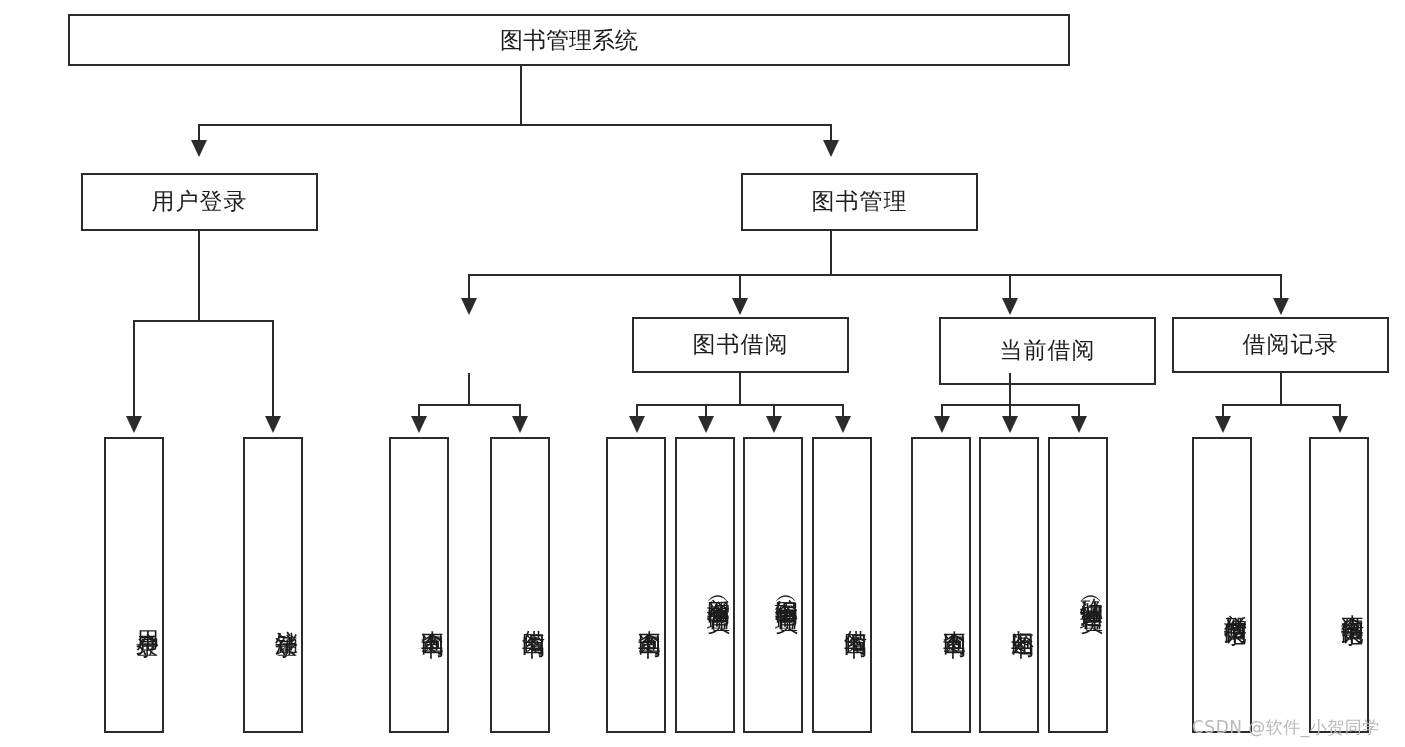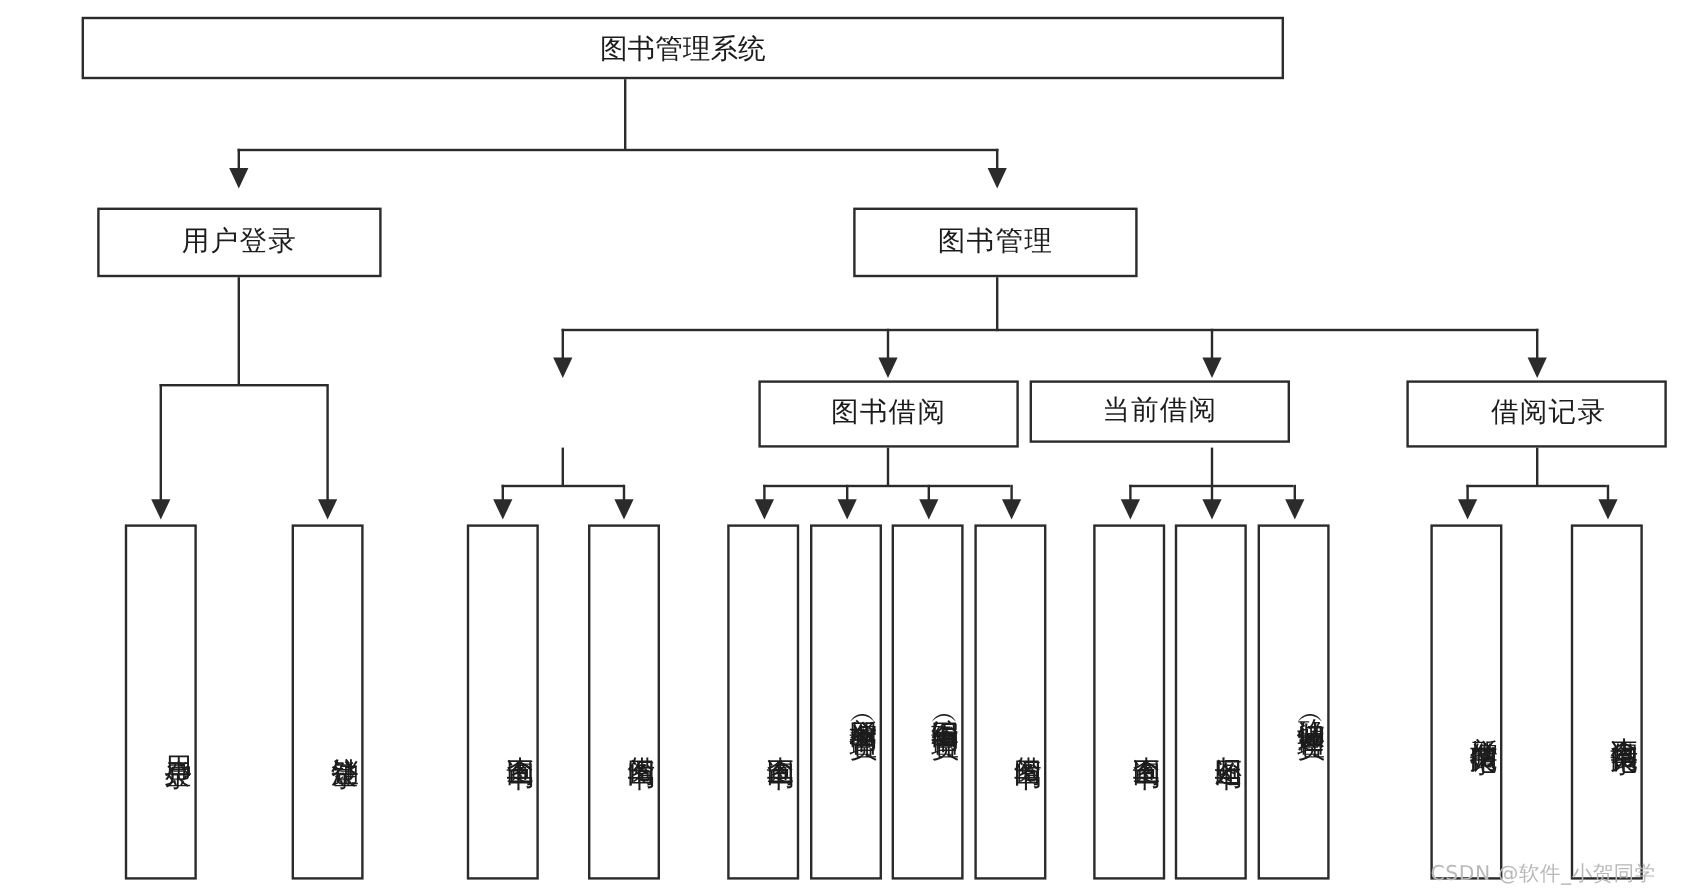--- a/index.html
+++ b/index.html
@@ -88,21 +88,21 @@
 
   <div class="ln vln" style="left:198px;top:124px;height:19px;"></div>
   <div class="arw" style="left:191px;top:140px;"></div>
   <div class="ln vln" style="left:830px;top:124px;height:19px;"></div>
   <div class="arw" style="left:823px;top:140px;"></div>
 
   <div class="box h" style="left:81px;top:173px;width:237px;height:58px;">
     <span>用户登录</span>
   </div>
 
-  <div class="box h" style="left:711px;top:173px;width:237px;height:58px;">
+  <div class="box h" style="left:741px;top:173px;width:237px;height:58px;">
     <span>图书管理</span>
   </div>
 
   <div class="ln vln" style="left:198px;top:231px;height:90px;"></div>
   <div class="ln hln" style="left:133px;top:320px;width:140px;"></div>
   <div class="ln vln" style="left:133px;top:320px;height:99px;"></div>
   <div class="arw" style="left:126px;top:416px;"></div>
   <div class="ln vln" style="left:272px;top:320px;height:99px;"></div>
   <div class="arw" style="left:265px;top:416px;"></div>
 
@@ -113,21 +113,21 @@
   <div class="ln vln" style="left:739px;top:274px;height:27px;"></div>
   <div class="arw" style="left:732px;top:298px;"></div>
   <div class="ln vln" style="left:1009px;top:274px;height:27px;"></div>
   <div class="arw" style="left:1002px;top:298px;"></div>
   <div class="ln vln" style="left:1280px;top:274px;height:27px;"></div>
   <div class="arw" style="left:1273px;top:298px;"></div>
 
   <div class="box h" style="left:632px;top:317px;width:217px;height:56px;">
     <span>图书借阅</span>
   </div>
-  <div class="box h" style="left:858px;top:317px;width:217px;height:52px;">
+  <div class="box h" style="left:939px;top:317px;width:217px;height:68px;">
     <span>当前借阅</span>
   </div>
   <div class="box h" style="left:1172px;top:317px;width:217px;height:56px;padding-left:20px;">
     <span>借阅记录</span>
   </div>
 
   <div class="ln vln" style="left:468px;top:373px;height:32px;"></div>
   <div class="ln hln" style="left:418px;top:404px;width:102px;"></div>
   <div class="ln vln" style="left:418px;top:404px;height:15px;"></div>
   <div class="arw" style="left:411px;top:416px;"></div>

